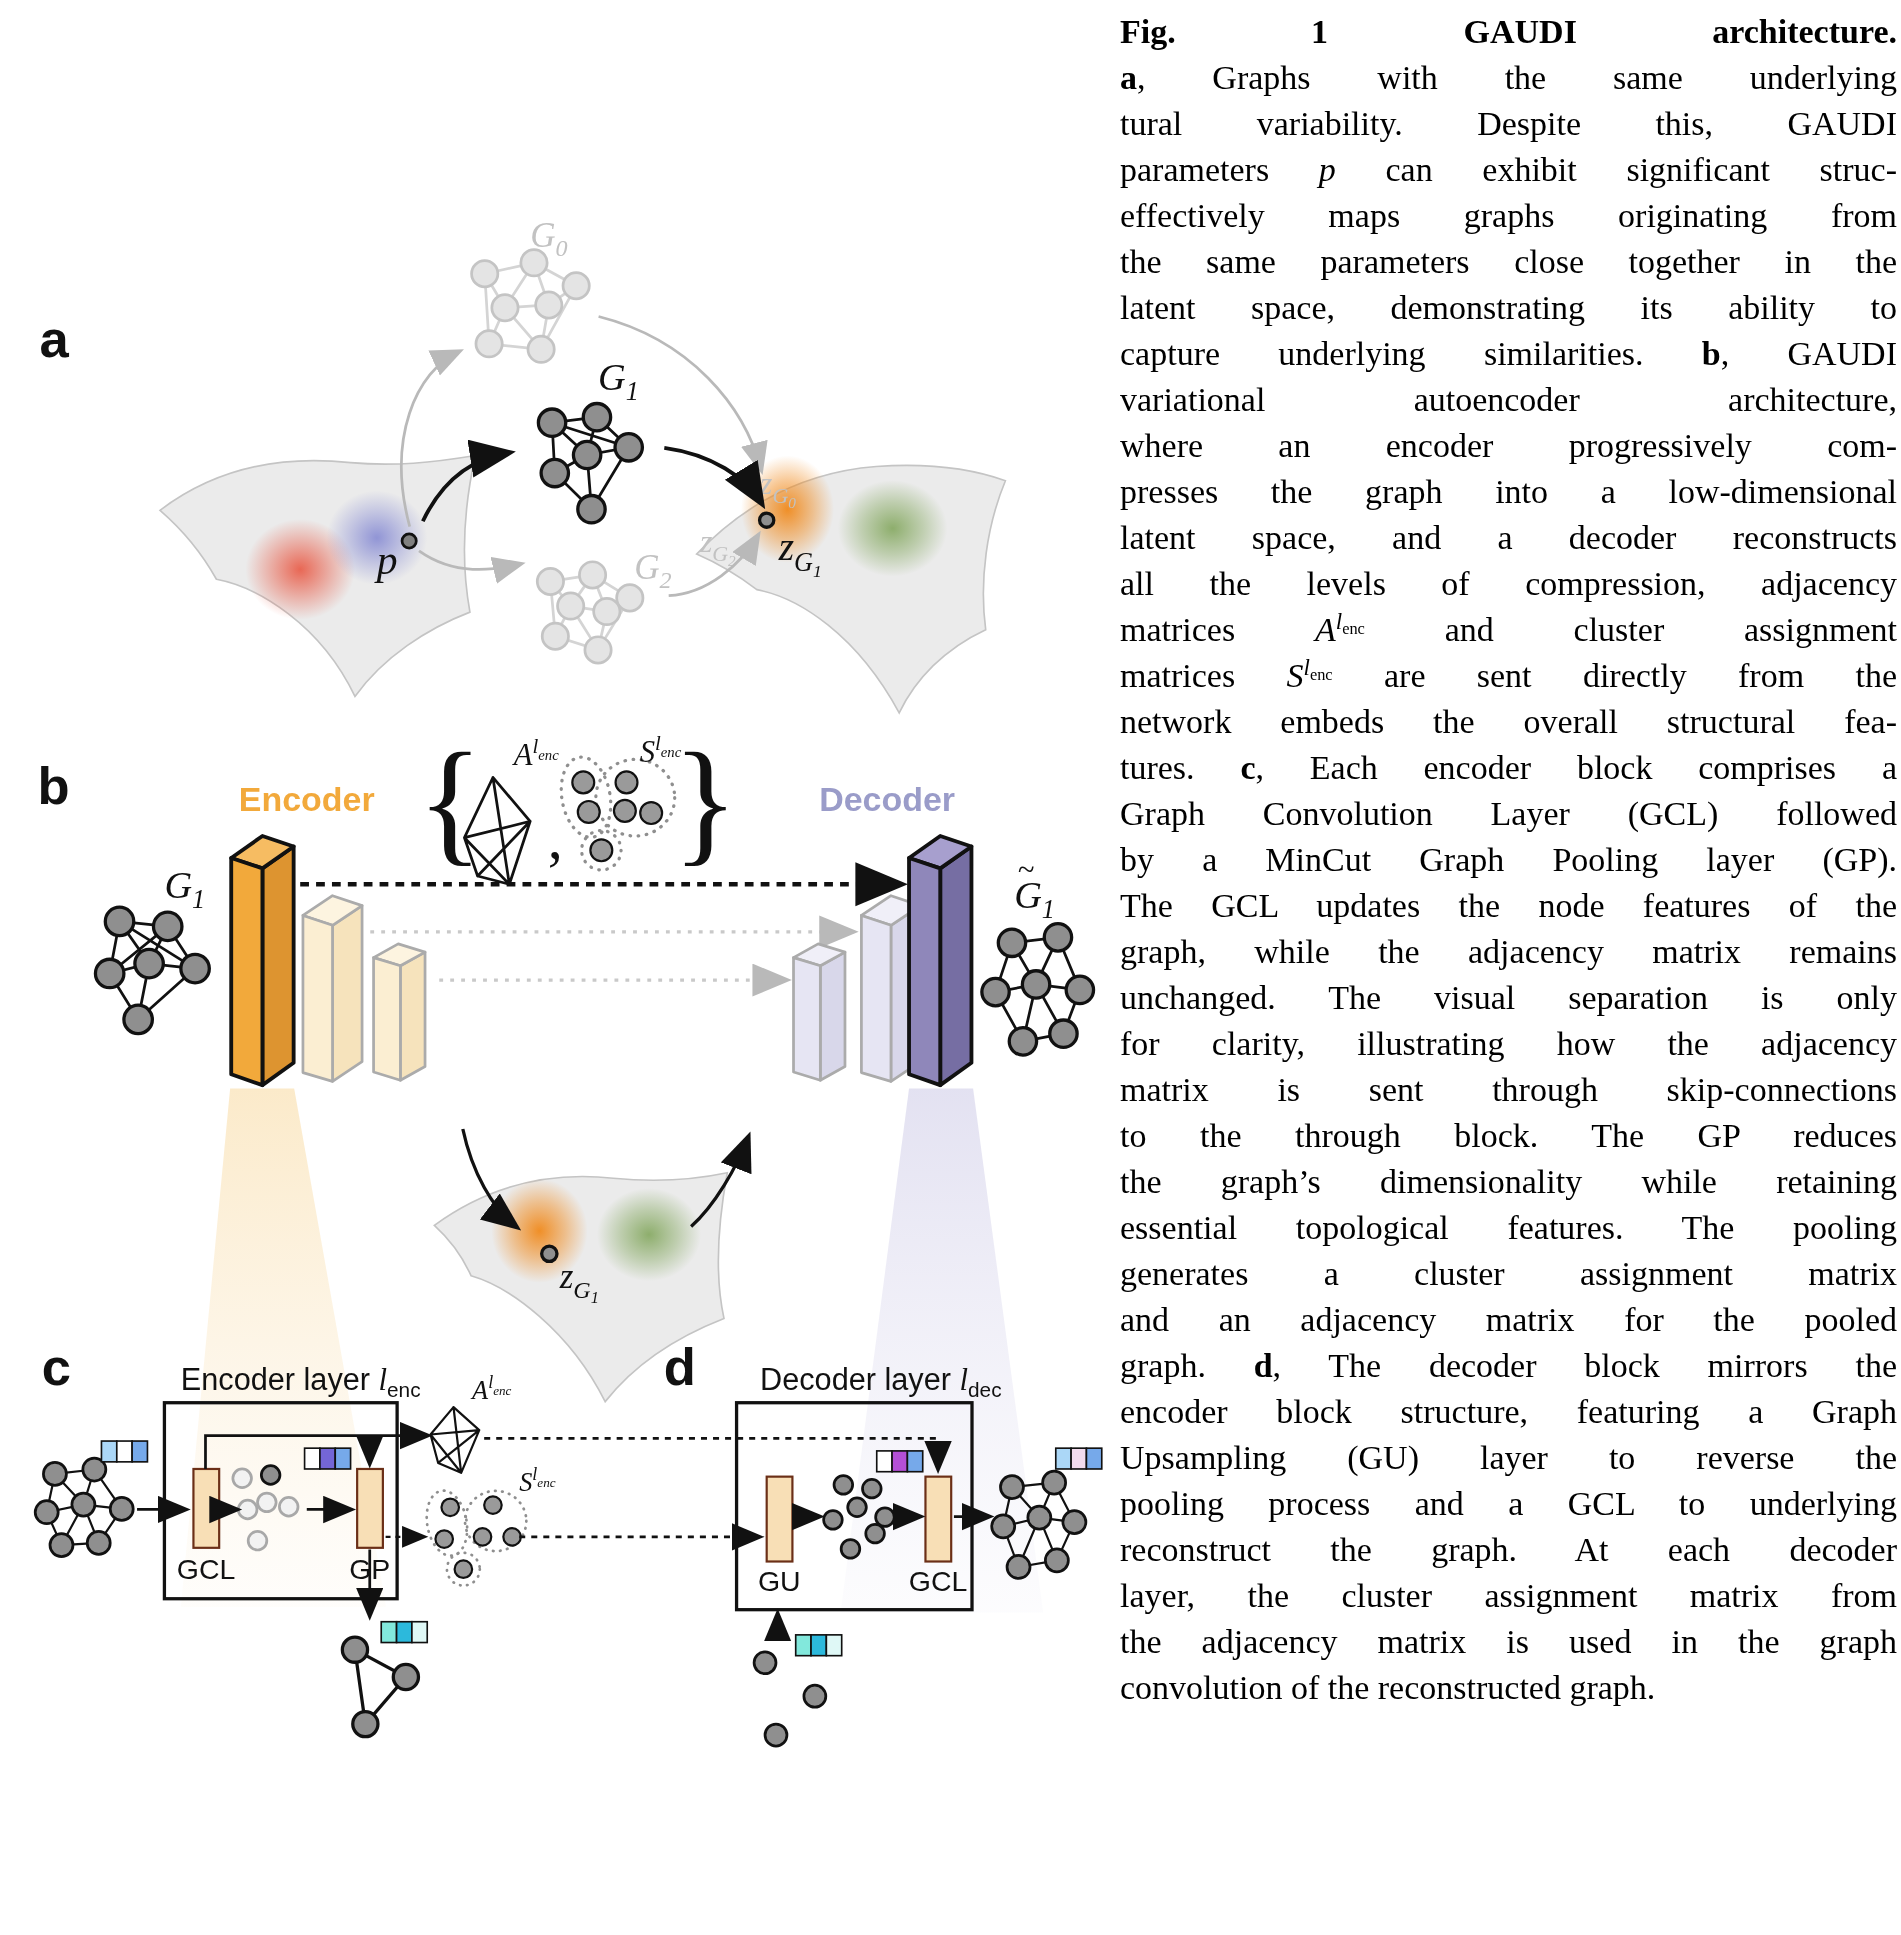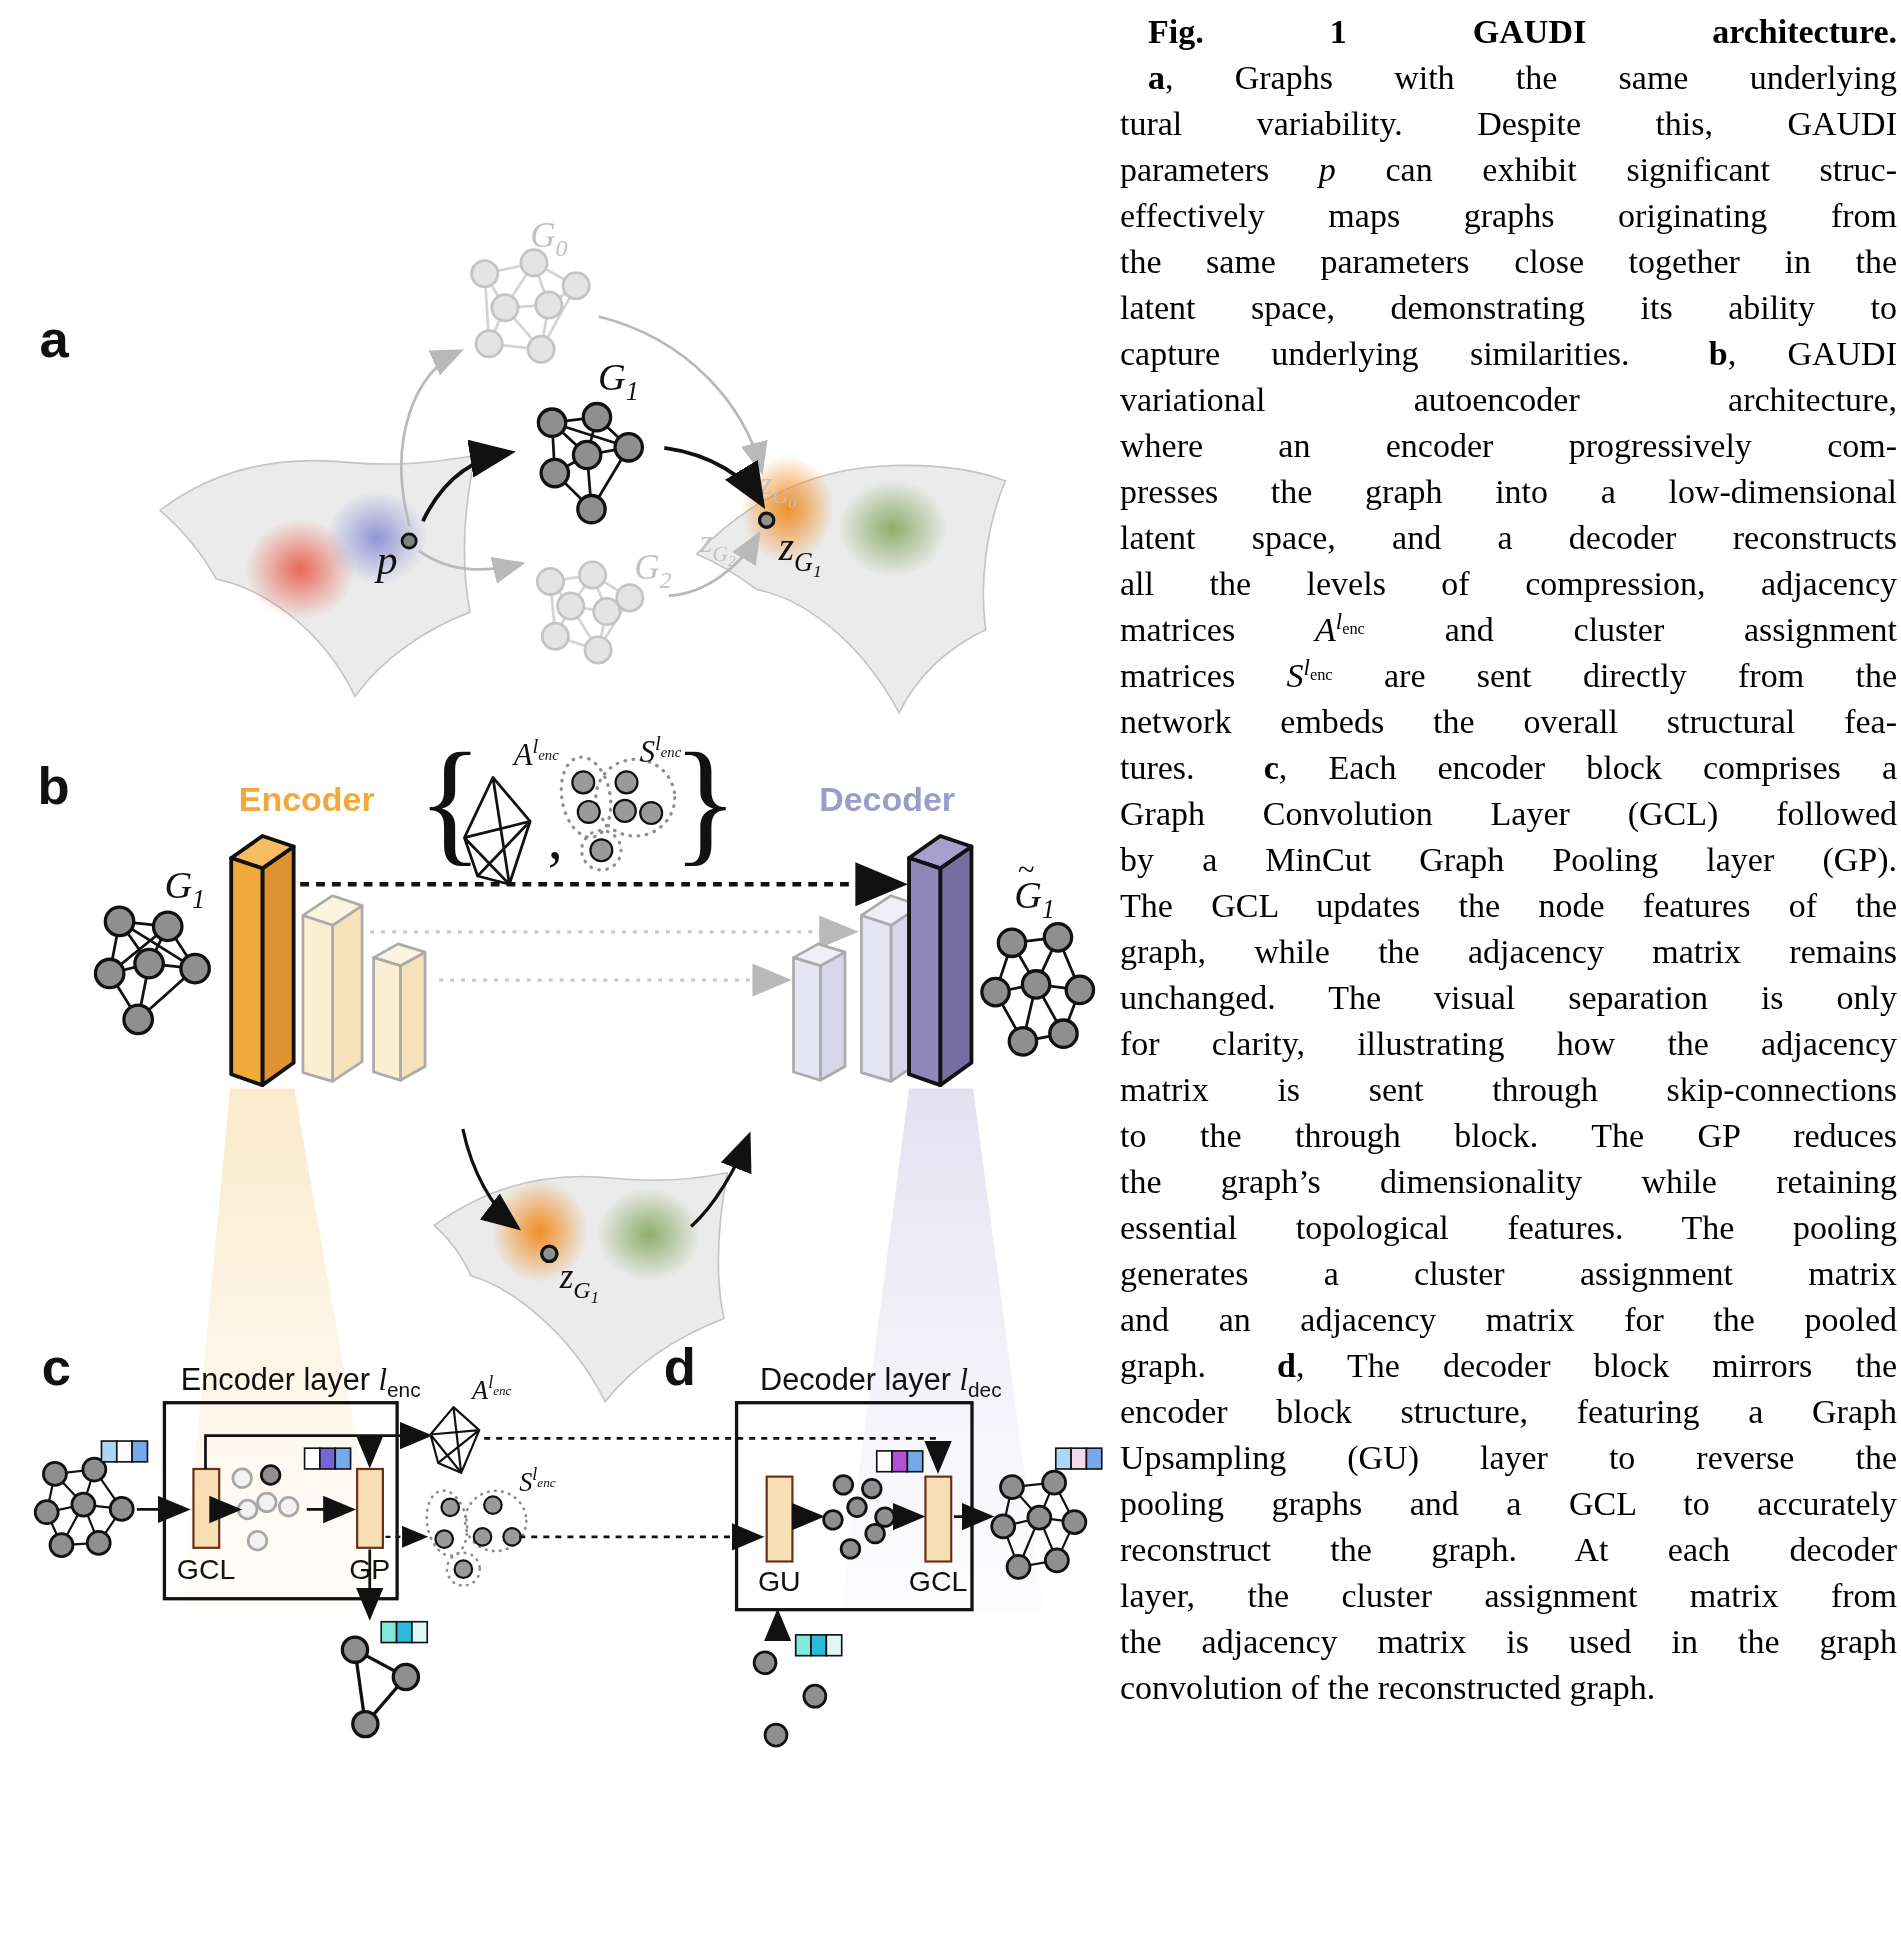--- a/index.html
+++ b/index.html
@@ -4,21 +4,21 @@
 <style>
   html,body{margin:0;padding:0;background:#ffffff;}
   #page{position:relative;width:1902px;height:1936px;background:#ffffff;overflow:hidden;
         font-family:"Liberation Sans",sans-serif;}
   #figure-svg{position:absolute;left:0;top:0;}
   #caption{position:absolute;left:1120px;top:8.8px;width:777px;
            font-family:"Liberation Serif",serif;font-size:34px;color:#000;}
   .cap-line{height:46px;line-height:46px;text-align:justify;text-align-last:justify;overflow:visible;}
   .cap-last{text-align-last:left;}
   .seg-n{}
-  .seg-b{font-weight:700;margin-left:28px;}
+  .seg-b{font-weight:700;}
   .seg-i{font-style:italic;}
   .seg-sp{font-style:italic;font-size:23px;vertical-align:12px;line-height:0;}
   .seg-ss{font-size:16.4px;vertical-align:7.1px;line-height:0;}
   
   text{user-select:none;}
   .panel-letter{font-family:"Liberation Sans",sans-serif;font-weight:800;font-size:96px;fill:#111;}
   .math{font-family:"Liberation Serif",serif;font-style:italic;fill:#111;}
   .math-gray{font-family:"Liberation Serif",serif;font-style:italic;fill:#c2c2c2;}
   .sans-label{font-family:"Liberation Sans",sans-serif;fill:#111;}
   .brace{font-family:"Liberation Serif",serif;font-weight:400;fill:#111;}
@@ -474,21 +474,21 @@
       <div class="cap-line"><span class="seg-n">for clarity, illustrating how the adjacency</span></div>
       <div class="cap-line"><span class="seg-n">matrix is sent through skip-connections</span></div>
       <div class="cap-line"><span class="seg-n">to the through block. The GP reduces</span></div>
       <div class="cap-line"><span class="seg-n">the graph’s dimensionality while retaining</span></div>
       <div class="cap-line"><span class="seg-n">essential topological features. The pooling</span></div>
       <div class="cap-line"><span class="seg-n">generates a cluster assignment matrix</span></div>
       <div class="cap-line"><span class="seg-n">and an adjacency matrix for the pooled</span></div>
       <div class="cap-line"><span class="seg-n">graph. </span><span class="seg-b">d</span><span class="seg-n">, The decoder block mirrors the</span></div>
       <div class="cap-line"><span class="seg-n">encoder block structure, featuring a Graph</span></div>
       <div class="cap-line"><span class="seg-n">Upsampling (GU) layer to reverse the</span></div>
-      <div class="cap-line"><span class="seg-n">pooling graphs and a GCL to accurately</span></div>
+      <div class="cap-line"><span class="seg-n">pooling process and a GCL to underlying</span></div>
       <div class="cap-line"><span class="seg-n">reconstruct the graph. At each decoder</span></div>
       <div class="cap-line"><span class="seg-n">layer, the cluster assignment matrix from</span></div>
       <div class="cap-line"><span class="seg-n">the adjacency matrix is used in the graph</span></div>
       <div class="cap-line cap-last"><span class="seg-n">convolution of the reconstructed graph.</span></div>
     </div>
 
 </div>
 
 
 </body></html>

